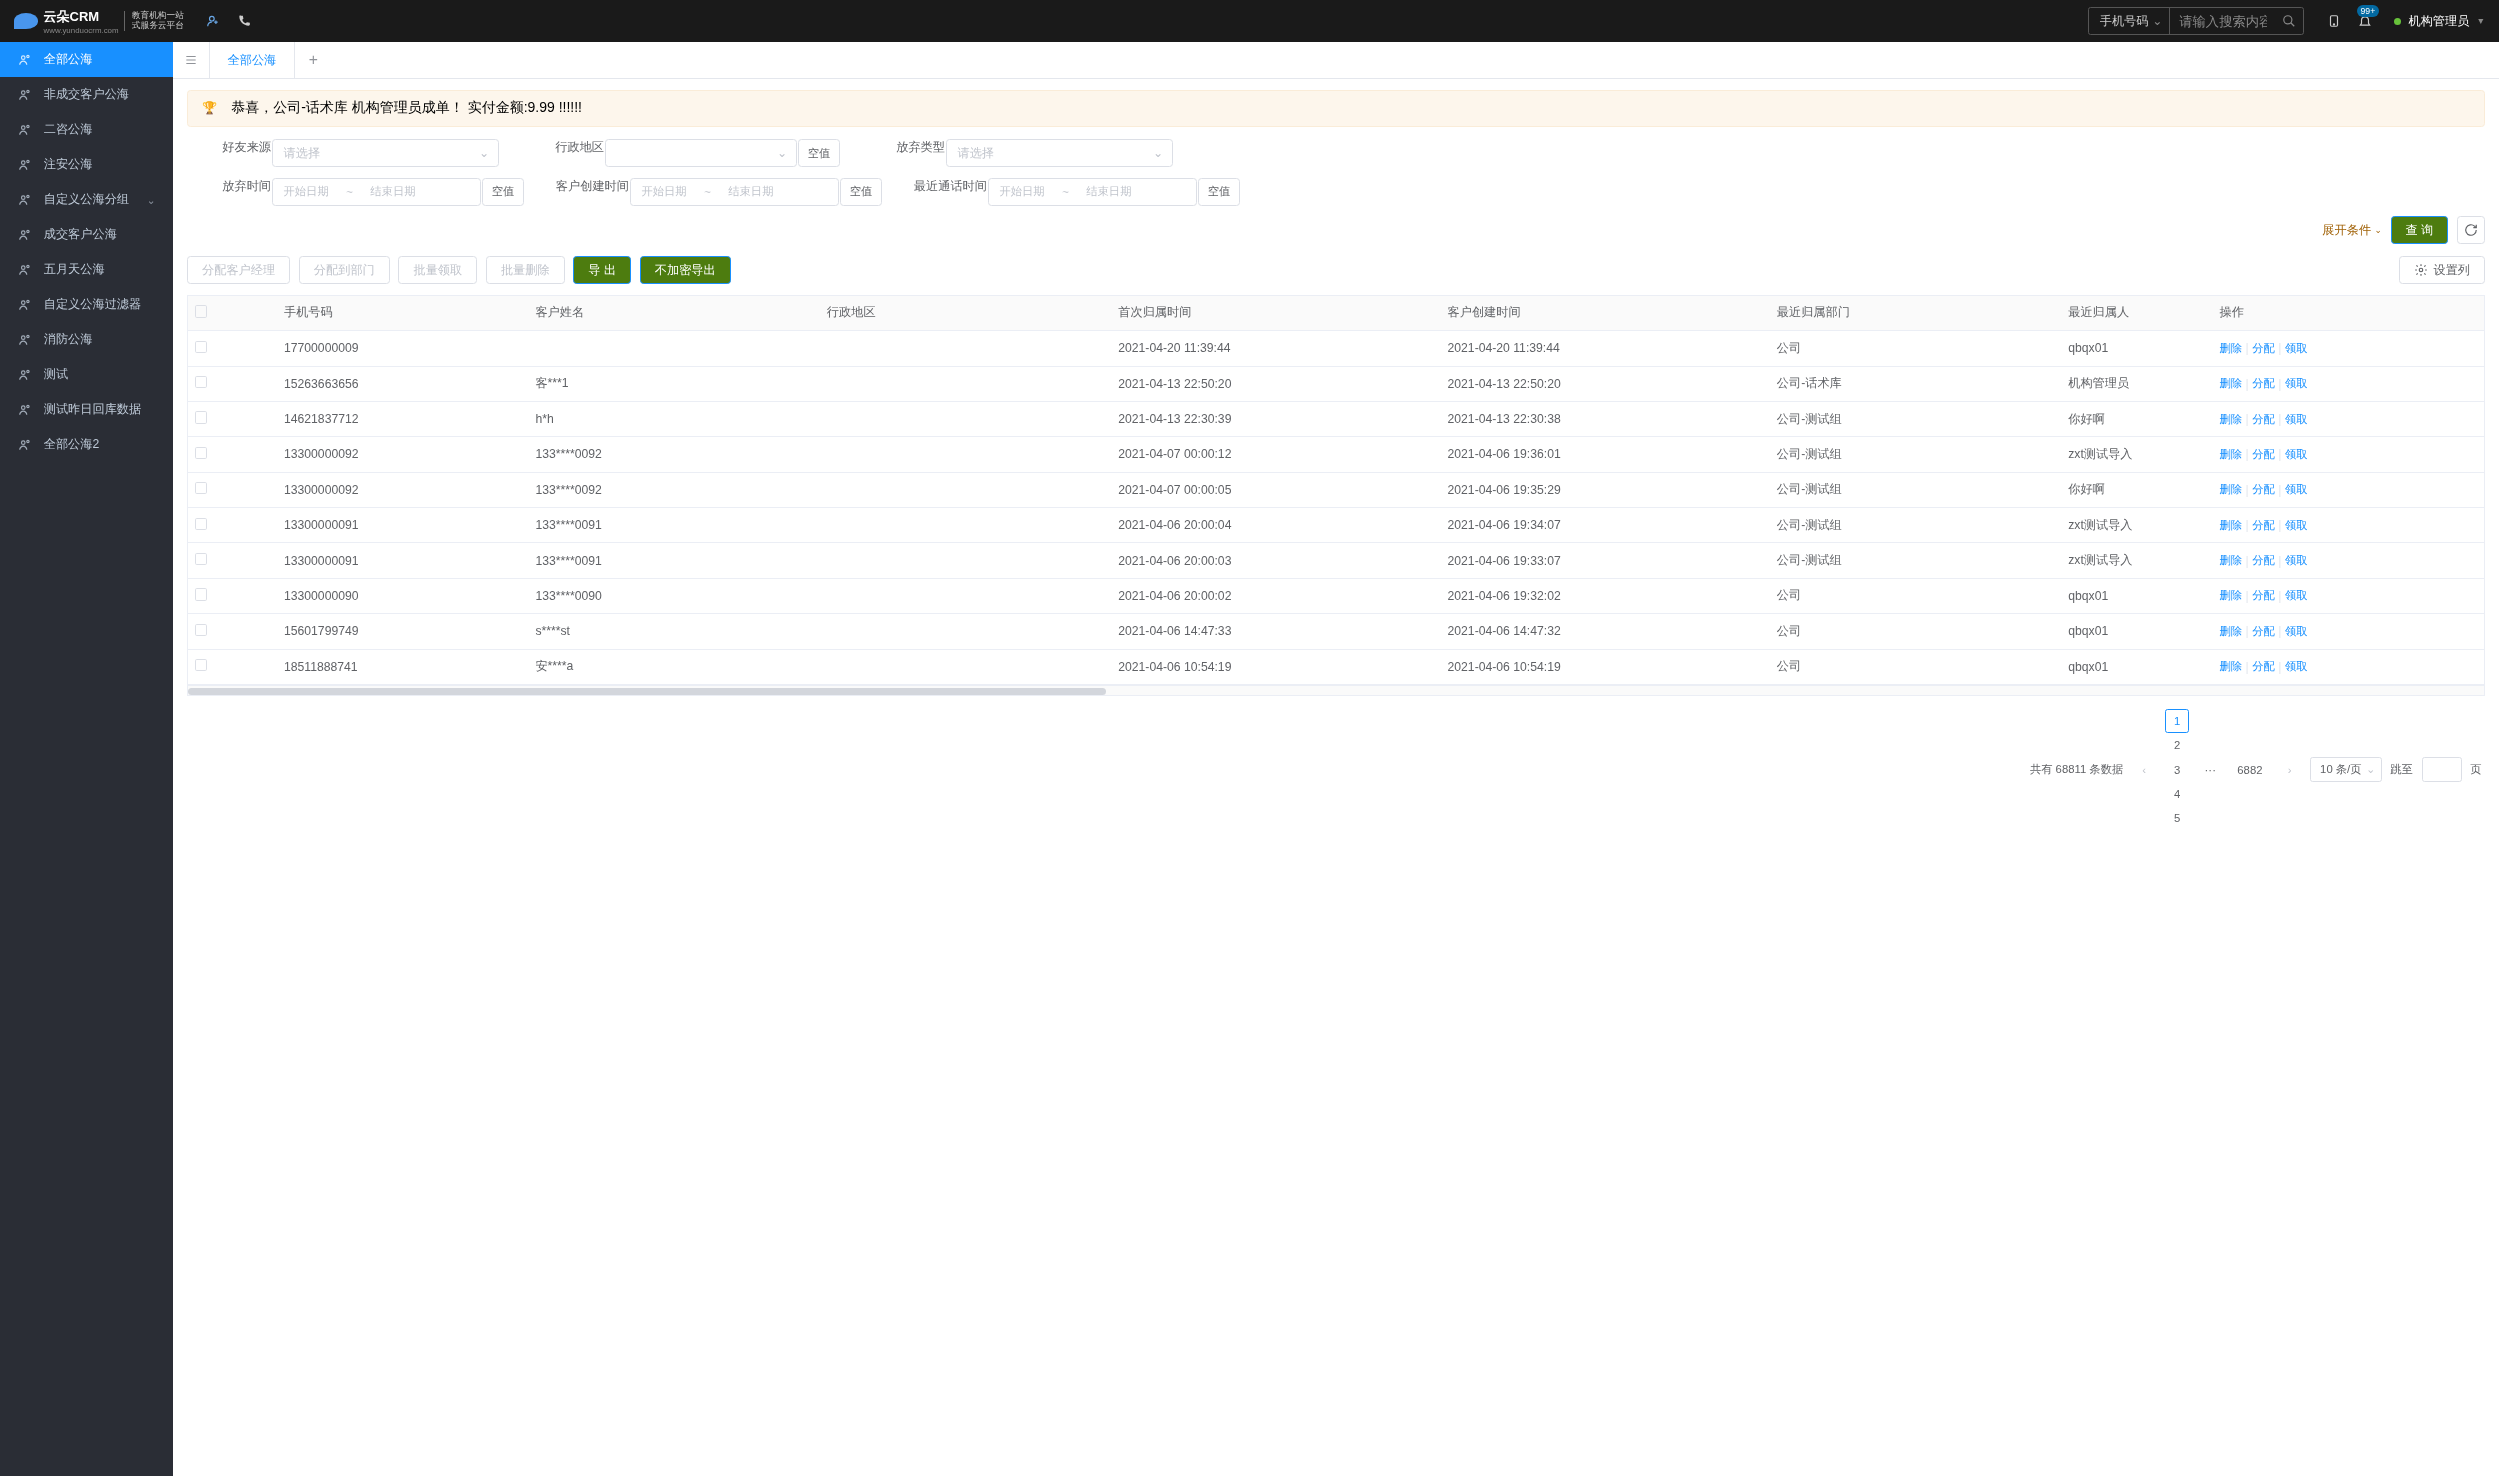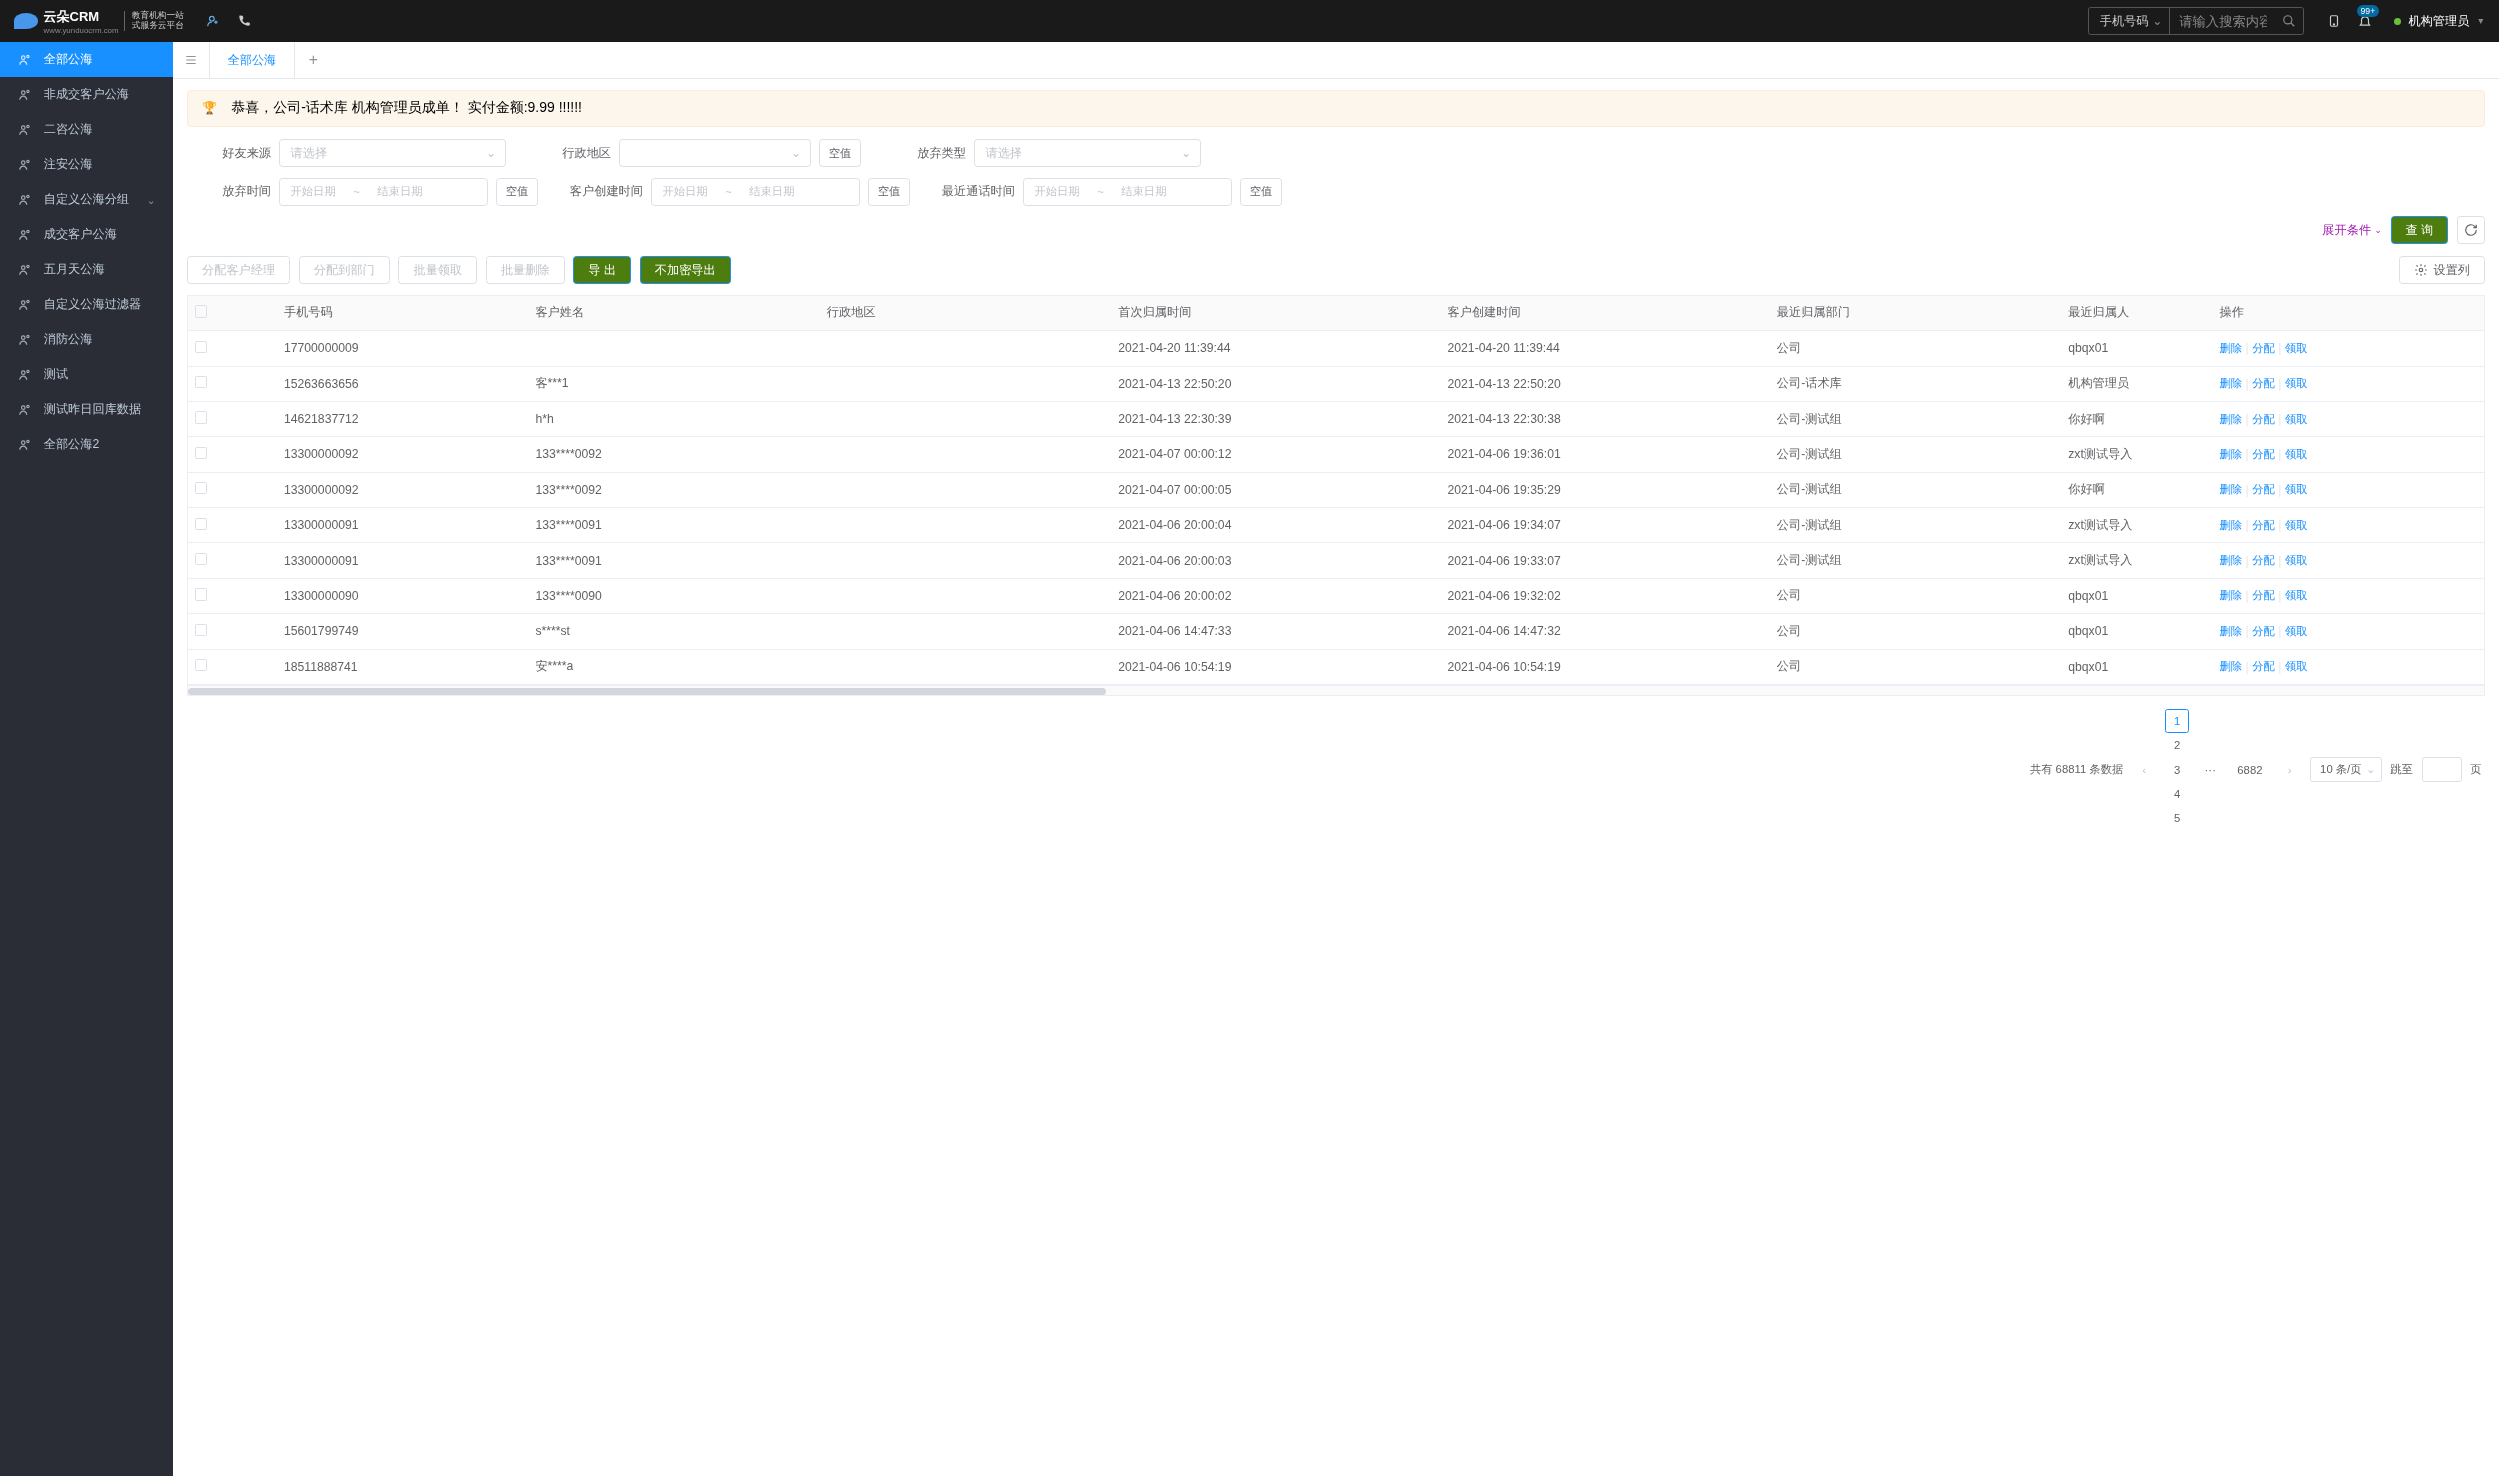--- a/index.html
+++ b/index.html
@@ -44,30 +44,30 @@
 .tab-add { width: 37px; text-align: center; color: #909399; cursor: pointer; font-size: 15.7px; }
 
 .content { flex: 1; overflow: auto; padding: 10.5px 14px; background: #fff; }
 
 .notice { border: 0.9px solid #faecd8; background: #fdf6ec; border-radius: 3.5px; padding: 8.7px 14px; display: flex; align-items: center; gap: 14px; margin-bottom: 12.2px; }
 .notice-icon { color: #e6a23c; }
 .notice-text { color: #000000; font-size: 14px; text-align: center; }
 
 .filters { margin-bottom: 7px; }
 .filter-row { display: flex; gap: 21px; margin-bottom: 10.5px; flex-wrap: wrap; }
-.filter-item { display: flex; align-items: center; gap: 8px; }
+.filter-item { display: flex; align-items: flex-start; gap: 1px; }
 .filter-label { width: 84px; text-align: right; color: #606266; font-size: 12.2px; }
 .select-box, .input-box { border: 0.9px solid #dcdfe6; border-radius: 3.5px; height: 28px; padding: 0 26px 0 10.5px; min-width: 227px; color: #c0c4cc; display: flex; align-items: center; position: relative; cursor: pointer; }
 .select-box::after { content: '⌄'; position: absolute; right: 8.7px; color: #c0c4cc; }
 .empty-btn { border: 0.9px solid #dcdfe6; border-radius: 3.5px; height: 28px; padding: 0 8.7px; display: flex; align-items: center; cursor: pointer; color: #606266; font-size: 11.3px; }
 .date-range { border: 0.9px solid #dcdfe6; border-radius: 3.5px; height: 28px; display: flex; align-items: center; padding: 0 10.5px; min-width: 209px; color: #c0c4cc; font-size: 11.3px; cursor: pointer; }
 .date-sep { margin: 0 17.5px; color: #c0c4cc; }
 
 .filter-actions { display: flex; justify-content: flex-end; align-items: center; gap: 8.7px; margin-bottom: 12.2px; }
-.link-btn { color: #a21caf; cursor: pointer; display: flex; align-items: center; gap: 3.5px; font-size: 12.2px; }
+.link-btn { color: #a16207; cursor: pointer; display: flex; align-items: center; gap: 3.5px; font-size: 12.2px; }
 .btn { border-radius: 3.5px; height: 28px; padding: 0 14px; display: inline-flex; align-items: center; cursor: pointer; font-size: 12.2px; border: 0.9px solid #dcdfe6; background: #fff; color: #606266; }
 .btn-primary { background: #4d7c0f; border-color: #1890ff; color: #fff; }
 .btn-icon-only { width: 28px; justify-content: center; padding: 0; }
 .btn.disabled { color: #c0c4cc; cursor: not-allowed; }
 
 .toolbar { display: flex; gap: 8.7px; margin-bottom: 10.5px; align-items: center; }
 .toolbar-spacer { flex: 1; }
 .btn-settings { display: flex; gap: 5.2px; align-items: center; }
 
 

